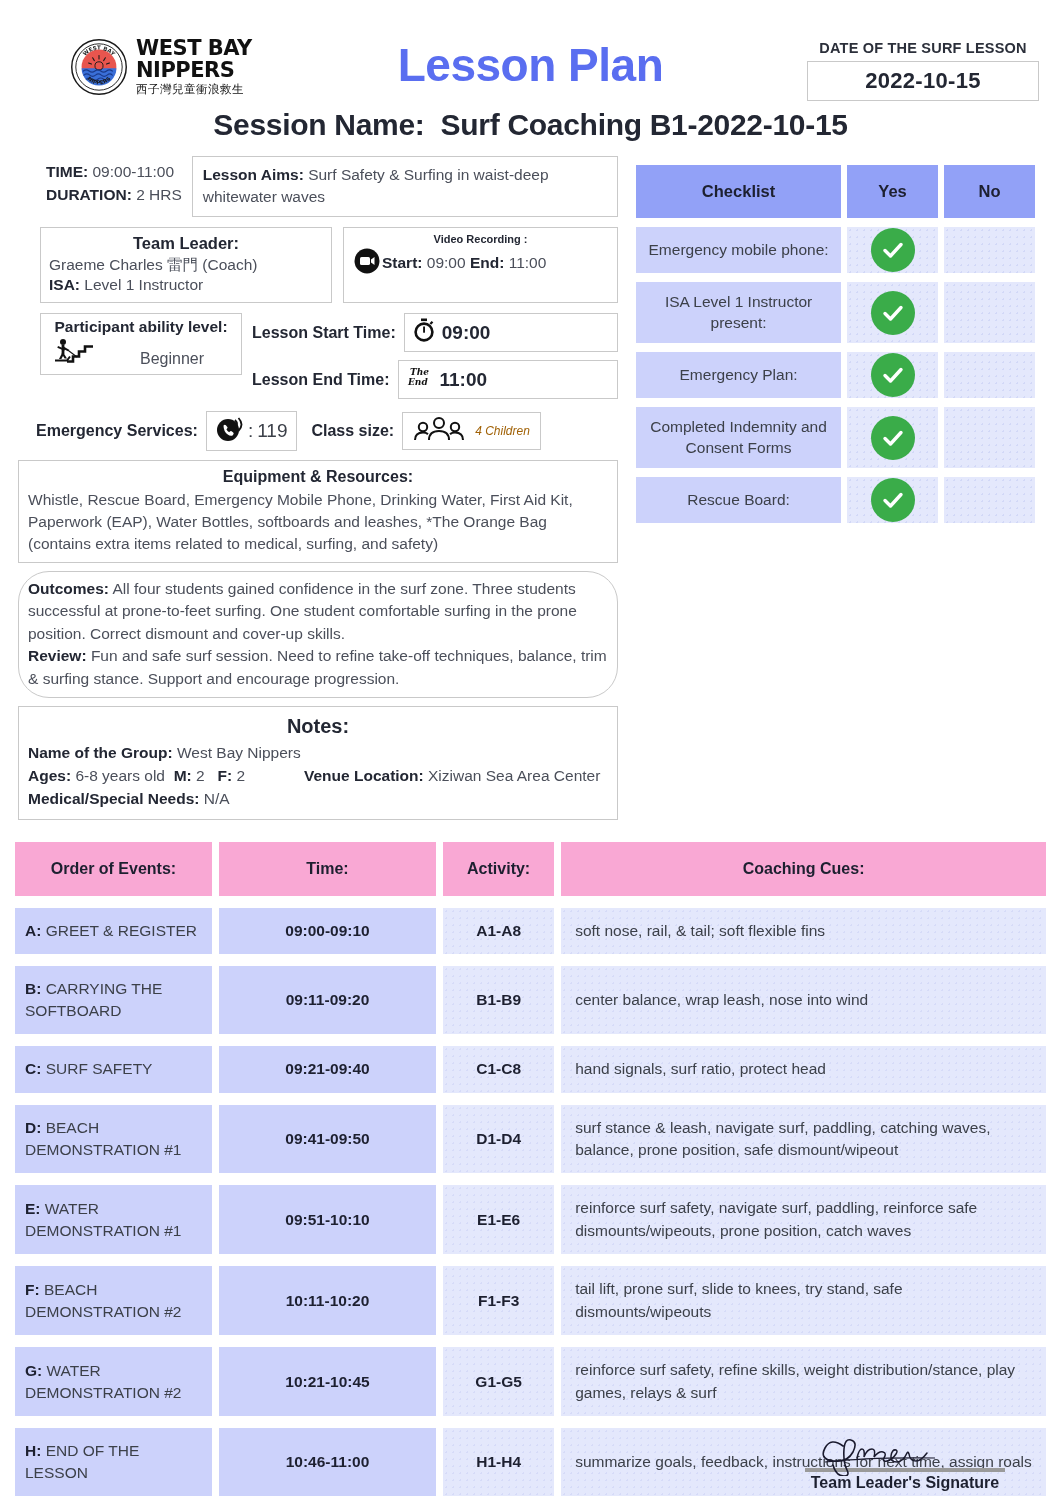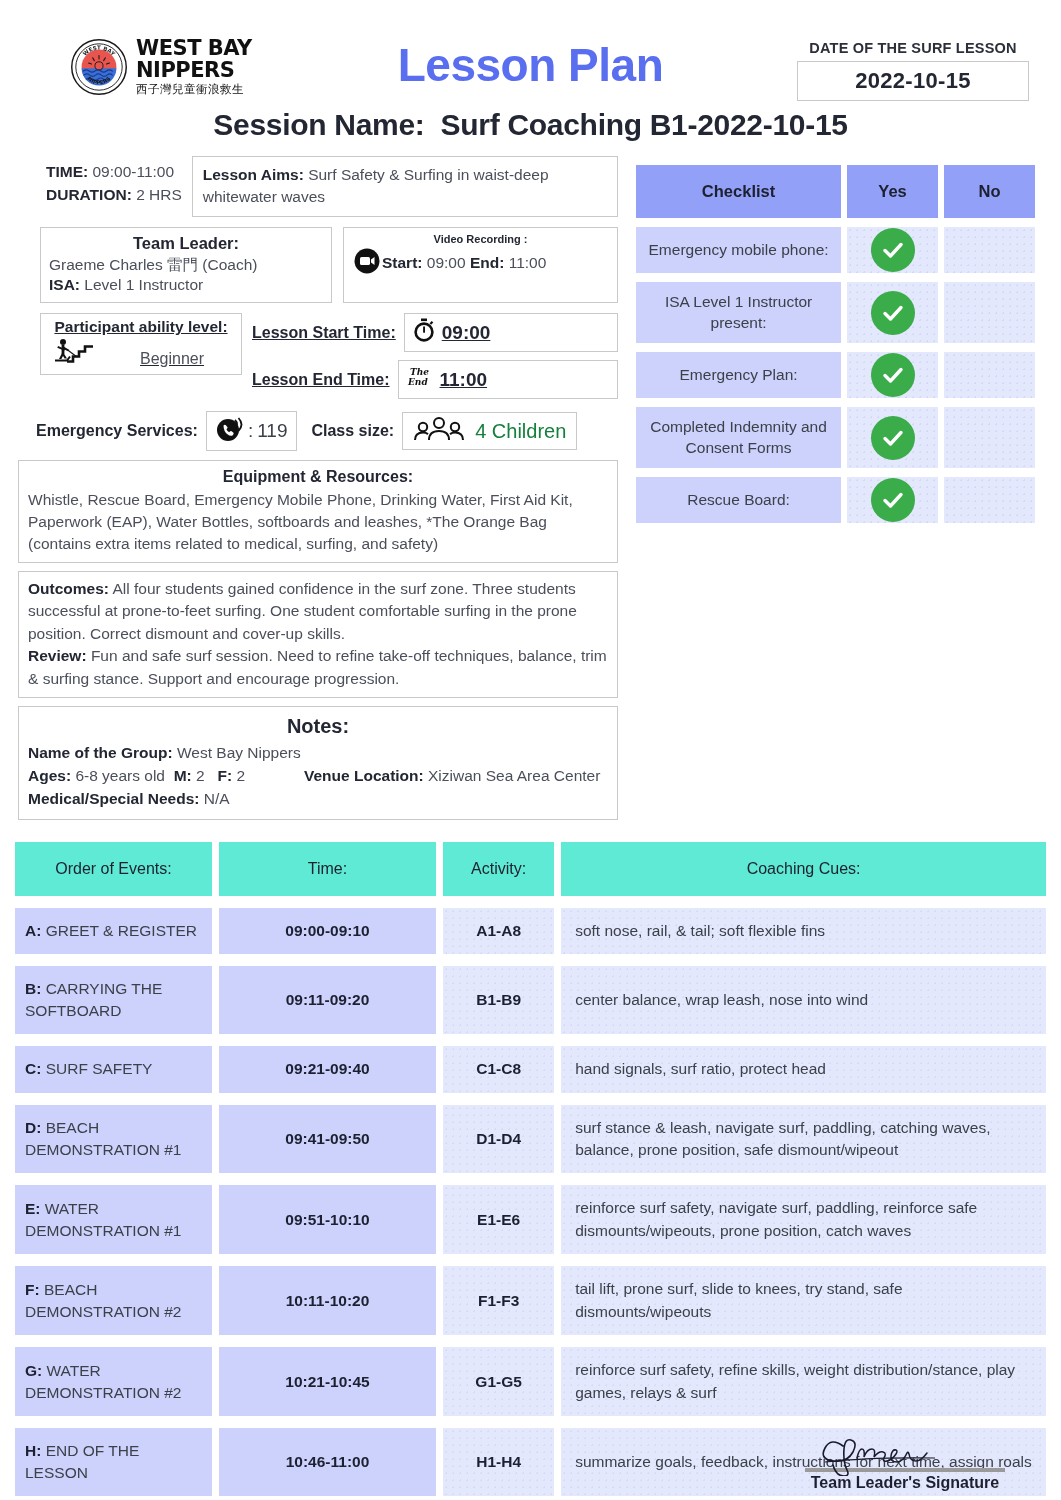--- a/index.html
+++ b/index.html
@@ -34,21 +34,21 @@
   .logo-cn { font-size: 11.5px; color: #111; margin-top: 3px; letter-spacing: 0.5px; }
 
   .main-title {
     position: absolute; left: 0; right: 0; top: 38px;
     text-align: center;
     font-size: 46px; font-weight: 800;
     color: #5a6ef0;
     letter-spacing: -0.5px;
   }
   .date-block {
-    position: absolute; right: 32px; top: 40px;
+    position: absolute; right: 22px; top: 40px;
     width: 232px; text-align: center;
   }
   .date-label {
     font-size: 14.5px; font-weight: 600; color: #2b2f3a;
     letter-spacing: 0.2px; margin-bottom: 5px;
   }
   .date-box {
     border: 1px solid #c9c9c9; background: #fff;
     padding: 6px 4px; font-size: 22px; font-weight: 800;
     letter-spacing: 0.3px;
@@ -86,21 +86,21 @@
 
   
   .tl-video { display: flex; gap: 11px; margin-top: 10px; padding-left: 22px; }
   .tl-box { width: 292px; padding: 5px 8px 6px; font-size: 15.5px; line-height: 1.33; }
   .tl-box .hd { text-align: center; font-weight: 700; font-size: 16.5px; }
   .vid-box { flex: 1; padding: 5px 10px 6px; font-size: 15.5px; }
   .vid-box .hd { text-align: center; font-weight: 700; font-size: 11px; }
   .vid-line { display: flex; align-items: center; gap: 2px; margin-top: 3px; }
 
   
-  .abil-times { display: flex; gap: 10px; margin-top: 10px; padding-left: 22px; align-items: flex-start; text-decoration: underline; }
+  .abil-times { display: flex; gap: 10px; margin-top: 10px; padding-left: 22px; align-items: flex-start; }
   .abil-box { width: 202px; padding: 4px 8px 6px; font-size: 15.5px; }
   .abil-box .hd { text-align: center; font-weight: 700; font-size: 15.5px; }
   .abil-row { display: flex; align-items: flex-end; margin-top: 2px; }
   .abil-val { flex: 1; text-align: center; font-size: 16px; color: #4b4f5a; }
   .times-col { flex: 1; }
   .time-row { display: flex; align-items: center; gap: 8px; margin-bottom: 8px; }
   .time-row .lbl { font-weight: 700; font-size: 16px; white-space: nowrap; }
   .time-val-box {
     flex: 1; border: 1px solid #c9c9c9; background: #fff;
     display: flex; align-items: center; gap: 7px;
@@ -115,26 +115,26 @@
     border: 1px solid #c9c9c9; background: #fff;
     display: flex; align-items: center; gap: 4px;
     padding: 3px 9px;
   }
   .em-num { font-size: 19px; color: #3c4049; }
   .cs-box {
     border: 1px solid #c9c9c9; background: #fff;
     display: flex; align-items: center; gap: 10px;
     padding: 3px 10px;
   }
-  .cs-val { font-size: 20px; color: #15803d; }
+  .cs-val { font-size: 12px; color: #a16207; font-style: italic; }
 
   
   .eq-box { margin-top: 9px; padding: 5px 9px 7px; font-size: 15.5px; line-height: 1.42; }
   .eq-box .hd { text-align: center; font-weight: 700; font-size: 16px; }
-  .out-box { margin-top: 8px; padding: 6px 9px 7px; font-size: 15.5px; line-height: 1.45; }
+  .out-box { margin-top: 8px; padding: 6px 9px 7px; font-size: 15.5px; line-height: 1.45; border-radius: 31px; }
   .notes-box { margin-top: 8px; padding: 5px 9px 8px; font-size: 15.5px; line-height: 1.48; }
   .notes-box .hd { text-align: center; font-weight: 700; font-size: 20px; }
   .notes-2col { display: flex; }
   .notes-left { width: 272px; flex: 0 0 272px; }
   .notes-right { flex: 1; padding-left: 4px; }
 
   
   .chk-table { width: 100%; border-collapse: separate; border-spacing: 6px 9px; }
   .chk-head {
     background: #92a1f7; font-weight: 700; font-size: 16.5px;
@@ -153,21 +153,21 @@
   .chk-col-yn { width: 23.5%; }
   .tick {
     width: 44px; height: 44px; border-radius: 50%;
     background: #3aac49; display: inline-flex;
     align-items: center; justify-content: center;
   }
 
   
   .sched { width: 100%; border-collapse: separate; border-spacing: 7px 12px; margin-top: 10px; padding: 0 8px; }
   .sched th {
-    background: #5eead4; font-weight: 400; font-size: 16px;
+    background: #f9a8d4; font-weight: 700; font-size: 16px;
     color: #1d2030; padding: 18px 4px; text-align: center;
   }
   .c-order { width: 19.5%; }
   .c-time { width: 21.5%; }
   .c-act { width: 11%; }
   .c-cues { width: 48%; }
   .cell-order {
     background: #ccd2fb; font-size: 15.5px; color: #3c4049;
     padding: 12px 10px; line-height: 1.42; vertical-align: middle;
   }

